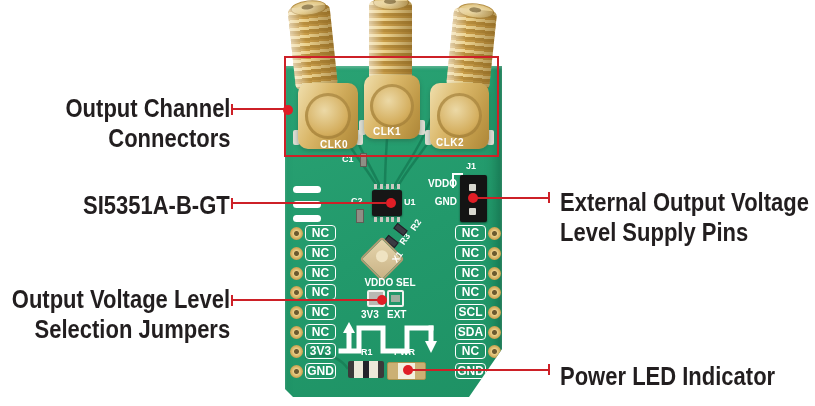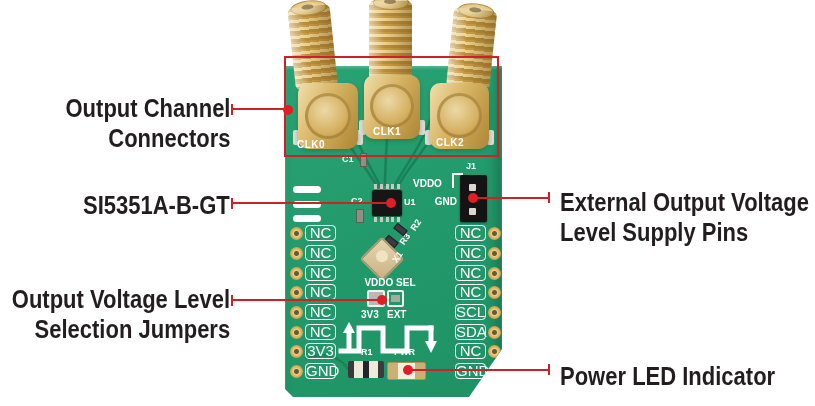--- a/index.html
+++ b/index.html
@@ -75,22 +75,22 @@
   #clock-icon{position:absolute;left:50px;top:254px;z-index:2;}
   
   #board-title{position:absolute;left:22px;top:313px;width:173px;text-align:center;z-index:2;
                color:#fff;font-weight:bold;font-size:17px;letter-spacing:.2px;}
 
   
   .pin-row{position:absolute;height:18px;z-index:2;}
   .pin-row .pad{position:absolute;width:13px;height:13px;border-radius:50%;
     background:radial-gradient(circle at 50% 50%,#6b5a30 0 2px,#e9cd85 3px,#c89f4c 70%,#a5813a);}
   .pin-row .pin-label{position:absolute;top:0;display:inline-block;width:29px;height:14px;
-    line-height:14px;border:1.5px solid #fff;border-radius:4px;color:#fff;font-size:15px;
-    font-weight:normal;text-align:center;}
+    line-height:14px;border:1.5px solid #fff;border-radius:4px;color:#fff;font-size:12px;
+    font-weight:bold;text-align:center;}
   .pin-row.left{left:3px;width:46px;}
   .pin-row.left .pad{left:2px;top:2px;}
   .pin-row.left .pin-label{left:17px;}
   .pin-row.right{left:170px;width:47px;}
   .pin-row.right .pin-label{left:0;}
   .pin-row.right .pad{left:33px;top:2px;}
 
   
   .connector{position:absolute;z-index:3;}
   .cyl{position:absolute;border-radius:5px;
@@ -144,21 +144,21 @@
     <div class="silk ref" style="left:119px;top:131px;">U1</div>
     <div class="silk ref" style="left:66px;top:130px;text-align:center;">C2</div>
     <div class="passive" style="left:71px;top:143px;width:6px;height:12px;"></div>
 
     <div class="silk ref" style="left:181px;top:95px;">J1</div>
     <div id="j1-bracket"></div>
     <div id="j1-header">
       <i style="top:9px;"></i>
       <i style="top:33px;"></i>
     </div>
-    <div class="silk s10" style="left:128px;top:112px;width:44px;">VDDO</div>
+    <div class="silk s10" style="left:128px;top:112px;width:44px;text-align:right;">VDDO</div>
     <div class="silk s10" style="left:138px;top:130px;width:34px;text-align:right;">GND</div>
 
     <div class="silk ref" style="left:125px;top:154px;transform:rotate(-55deg);">R2</div>
     <div class="silk ref" style="left:114px;top:168px;transform:rotate(-55deg);">R3</div>
     <div class="passive diag" style="left:109px;top:160px;width:11px;height:5px;transform:rotate(38deg);"></div>
     <div class="passive diag" style="left:100px;top:172px;width:11px;height:5px;transform:rotate(38deg);"></div>
 
     <div id="x1-crystal"></div>
     <div class="silk ref" style="left:107px;top:186px;transform:rotate(-55deg);">X1</div>
 
@@ -268,21 +268,21 @@
     </div>
   </div>
   <div class="connector">
     <div class="cyl" style="left:446px;top:9px;width:43px;height:79px;transform:rotate(6deg);transform-origin:bottom center;">
       <div class="cap" style="left:4px;top:-6px;"></div>
     </div>
     <div class="cube" style="left:430px;top:83px;width:59px;height:66px;">
       <div class="face" style="left:7px;top:10px;width:45px;height:45px;"></div>
     </div>
   </div>
-  <div class="clk-label" style="left:297px;top:139px;">CLK0</div>
+  <div class="clk-label" style="left:320px;top:139px;">CLK0</div>
   <div class="clk-label" style="left:373px;top:126px;">CLK1</div>
   <div class="clk-label" style="left:436px;top:137px;">CLK2</div>
 
   <div id="red-rect"></div>
 
   <div class="ann tick" style="left:231px;top:104px;"></div>
   <div class="ann line" style="left:233px;top:108px;width:53px;"></div>
   <div class="ann dot" style="left:283px;top:105px;"></div>
 
   <div class="ann tick" style="left:231px;top:198px;"></div>

